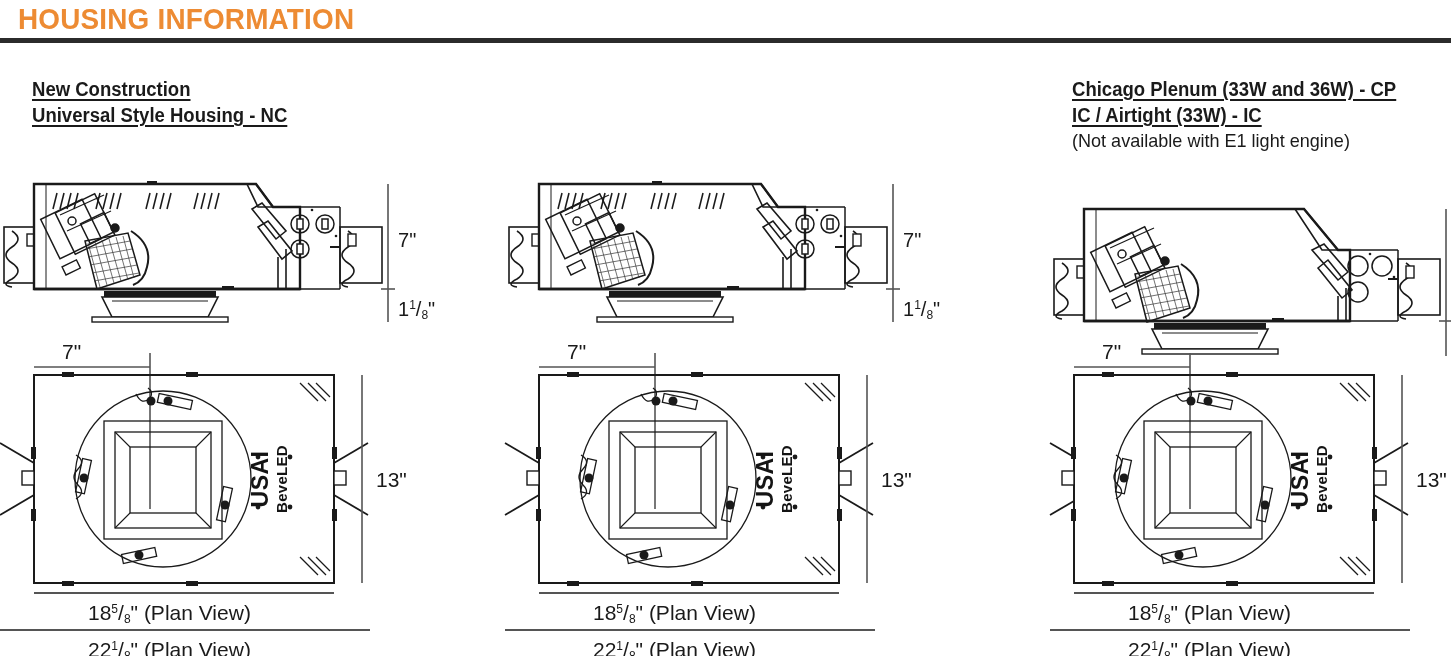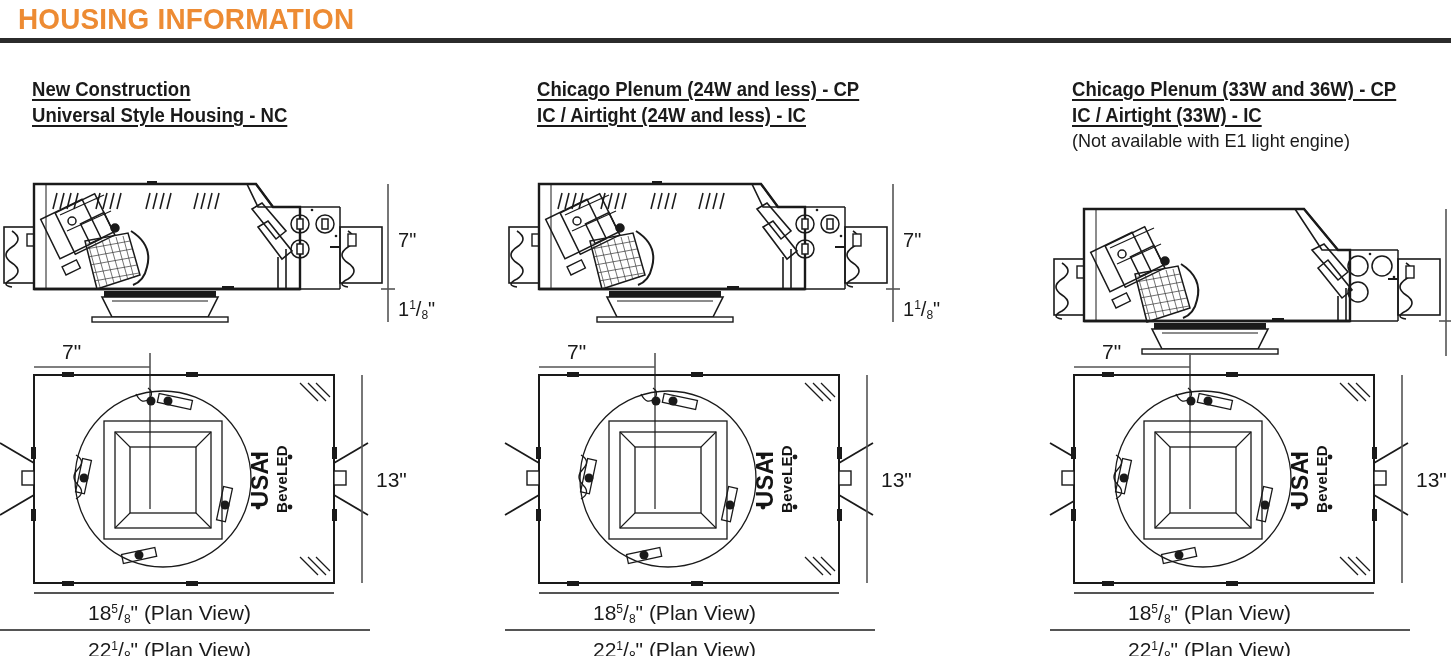--- a/index.html
+++ b/index.html
@@ -296,24 +296,20 @@
       </text>
       <line x1="0" y1="291" x2="370" y2="291" stroke="#555" stroke-width="1.8"></line>
       <text class="platxt" x="88" y="318">
         <tspan>22</tspan><tspan class="platxt-sm" dy="-7">1</tspan><tspan dy="7">/</tspan><tspan class="platxt-sm" dy="3">8</tspan><tspan dy="-3">"</tspan><tspan> (Plan View)</tspan>
       </text>
     </svg>
   </div>
 </div>
 
 <div class="column" id="column-2">
-  <div class="col-heading">
-    <span class="head-line">Chicago Plenum (24W and less) - CP </span>
-    <span class="head-line">IC / Airtight (24W and less) - IC</span>
-  </div>
 
   <div class="elev-wrap">
     <svg width="470" height="160" viewBox="0 0 470 160">
       <g fill="none" stroke="#1a1a1a" stroke-width="1.4">
         <rect x="4" y="48" width="42" height="56" stroke-width="1.6"></rect>
         <path d="M12 52 q12 8 0 16 q-12 8 0 16 q12 8 0 16 q-12 6 0 8" stroke-width="1.6"></path>
         <rect x="27" y="55" width="8" height="12" fill="#fff"></rect>
         <line x1="46" y1="68" x2="56" y2="68" stroke-width="2"></line>
         <path d="M34 5 L247 5 L256 5 L273 28 L300 28 L300 110 L34 110 Z" stroke-width="2.4" fill="#fff"></path>
         <line x1="46" y1="5" x2="46" y2="110" stroke-width="1"></line>

